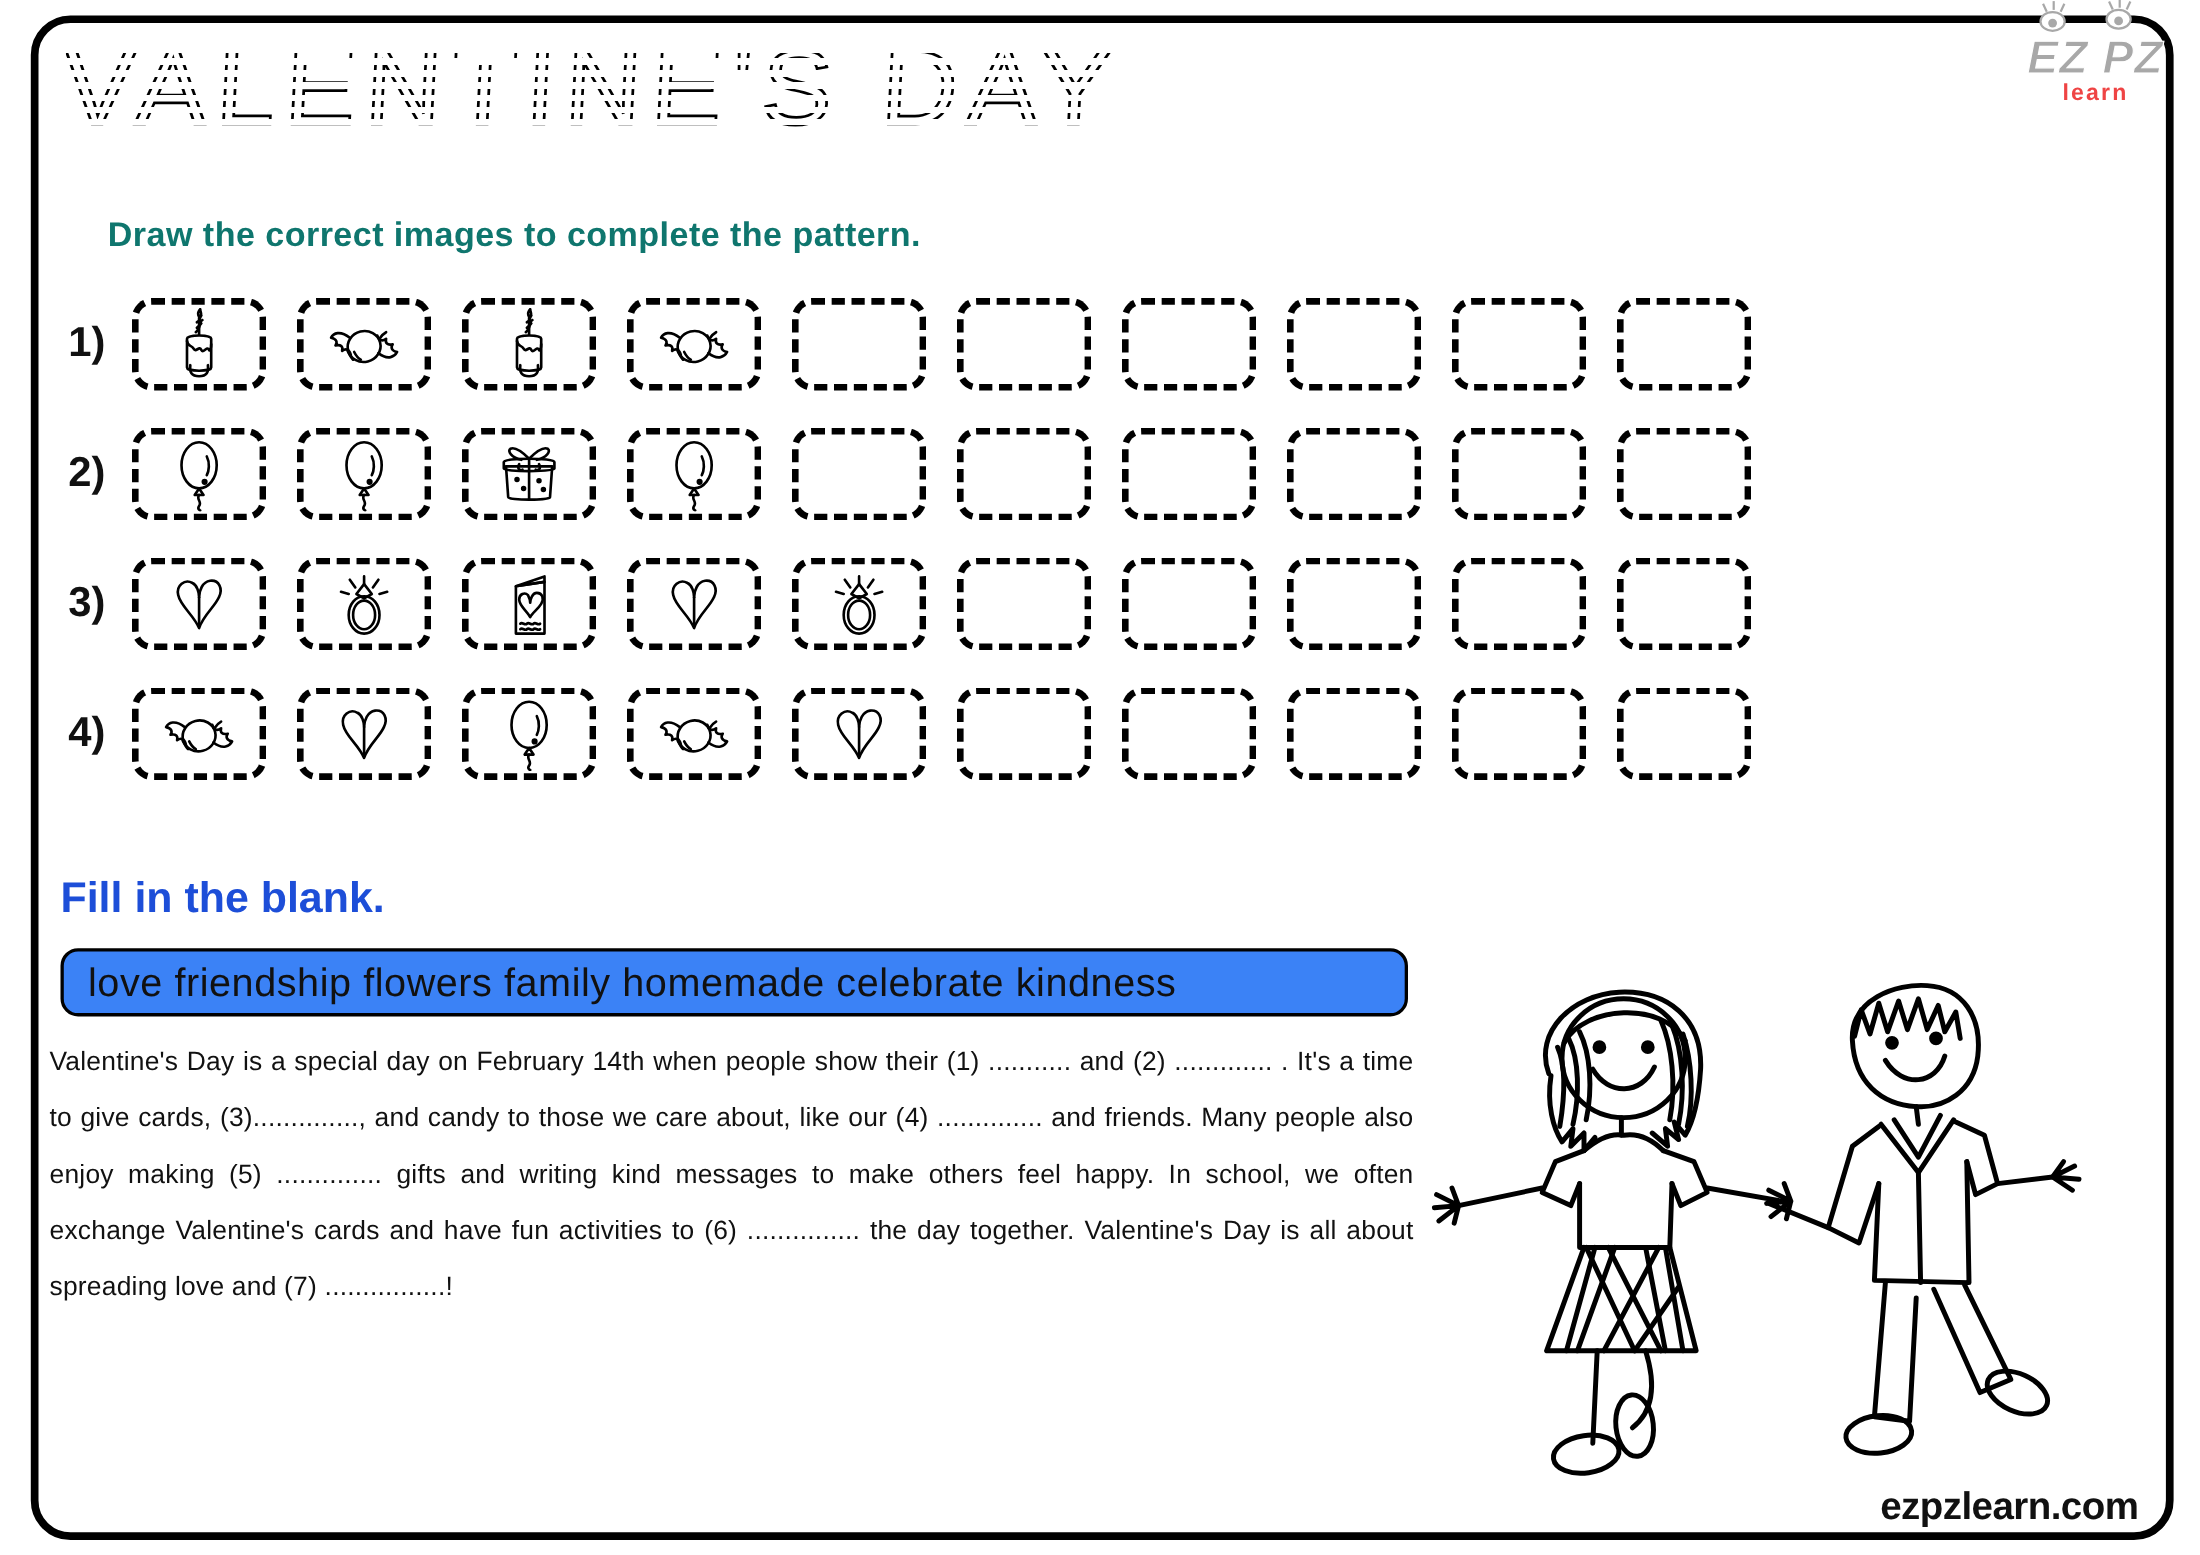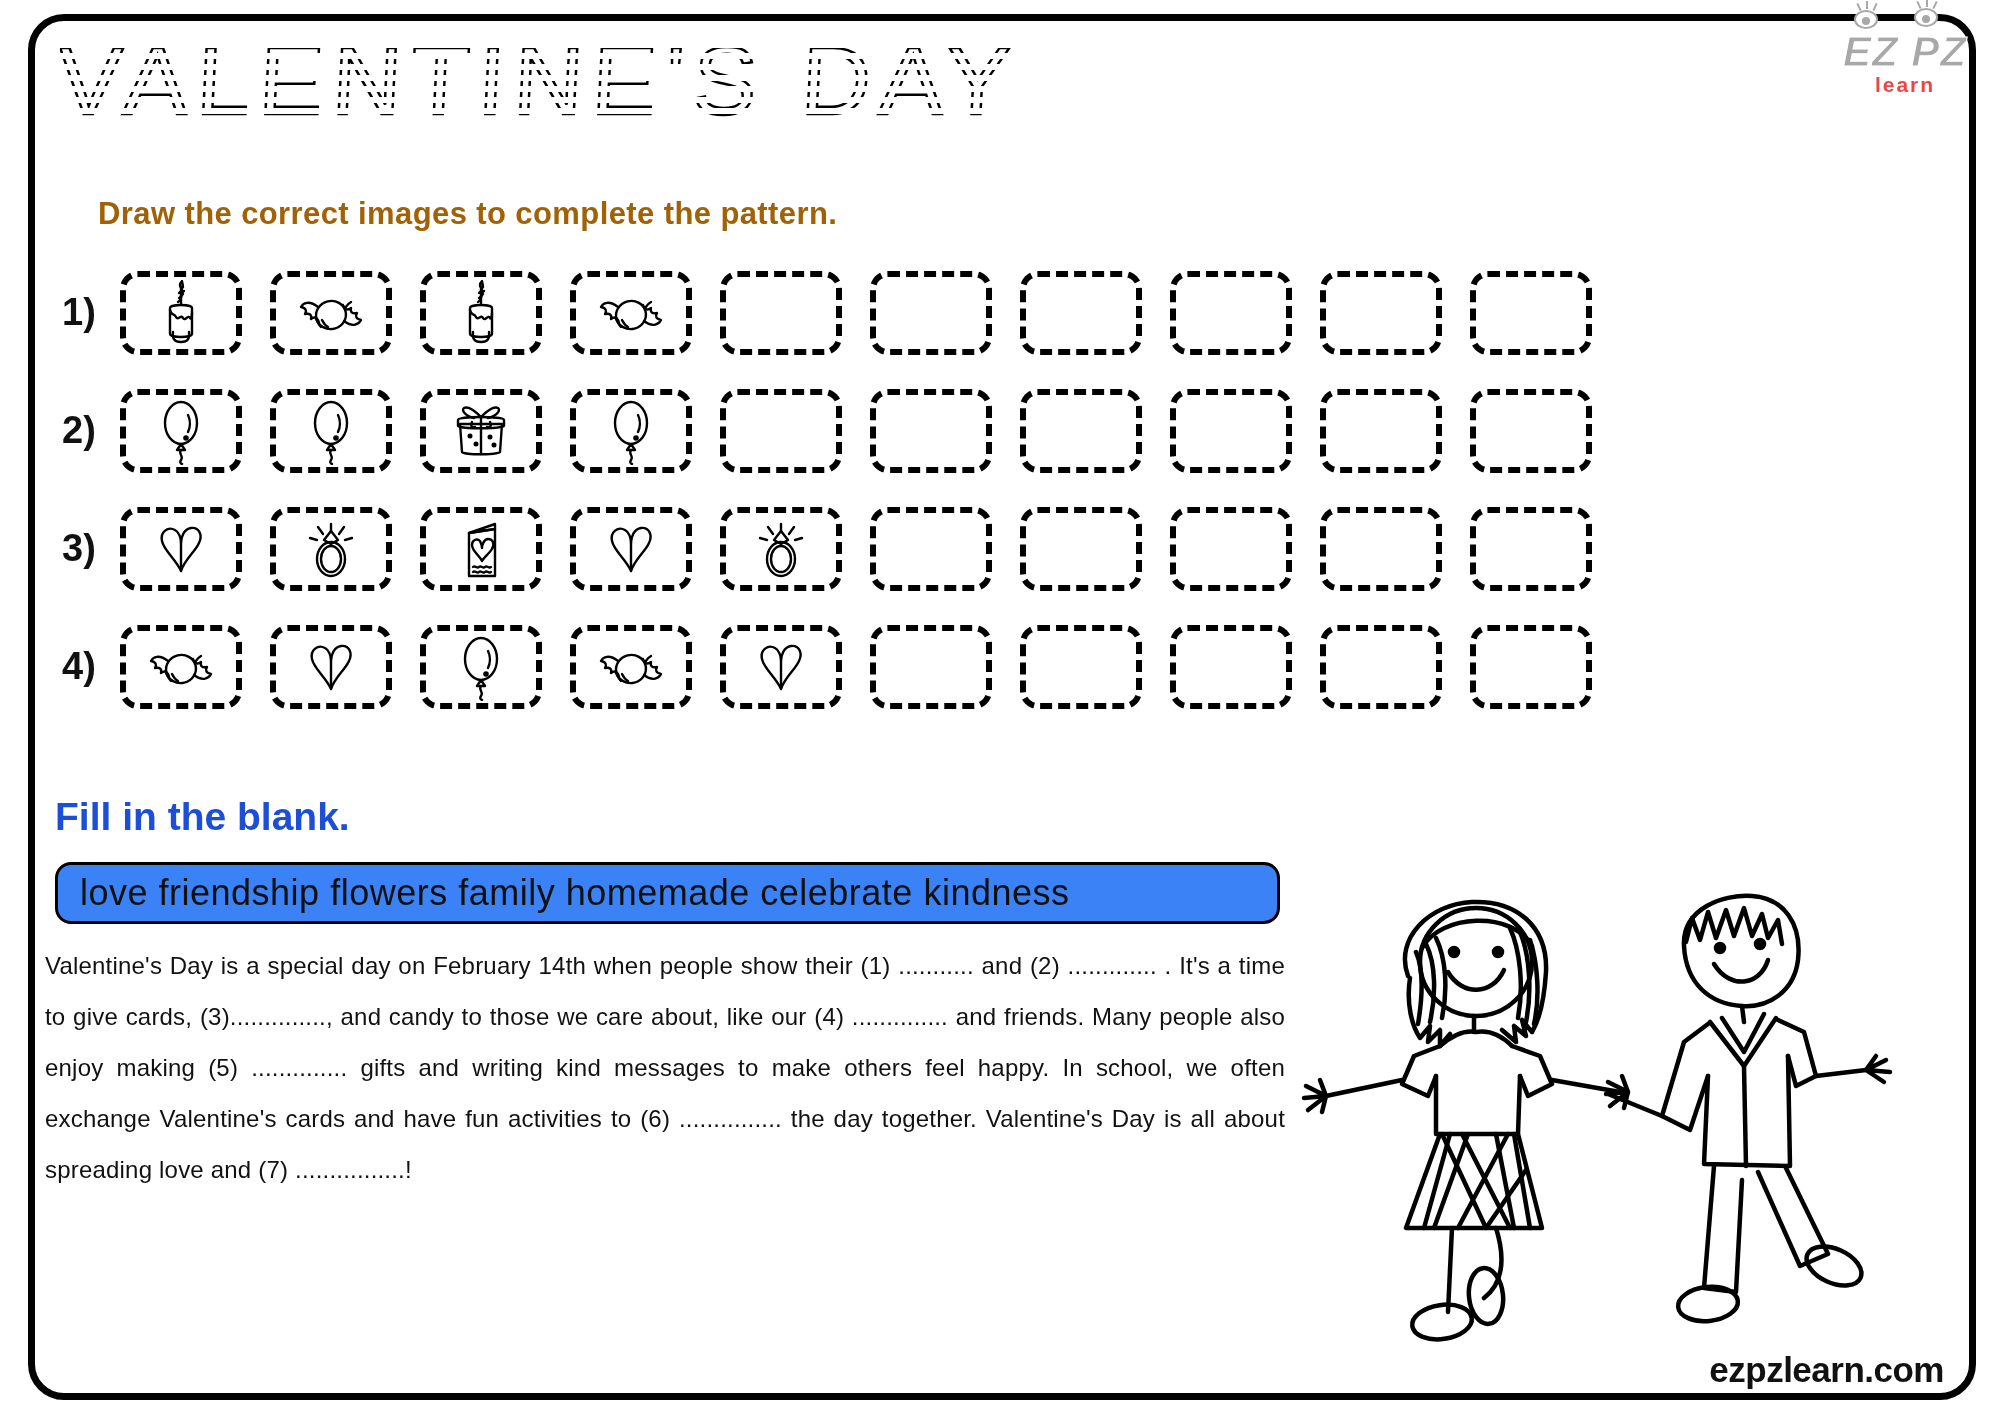--- a/index.html
+++ b/index.html
@@ -105,21 +105,21 @@
   }
 
   
   .instruction {
     position: absolute;
     left: 98px;
     top: 196px;
     font-size: 31px;
     font-weight: 700;
     letter-spacing: 0.4px;
-    color: #a16207;
+    color: #0f766e;
   }
 
   
   .pattern-area {
     position: absolute;
     left: 58px;
     top: 262px;
     width: 1880px;
   }
   .prow {

